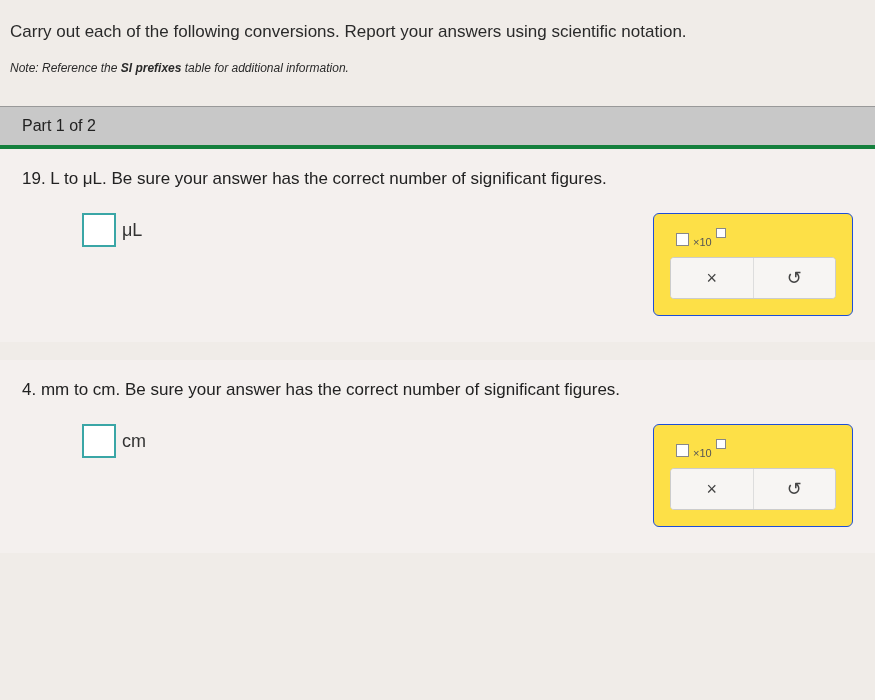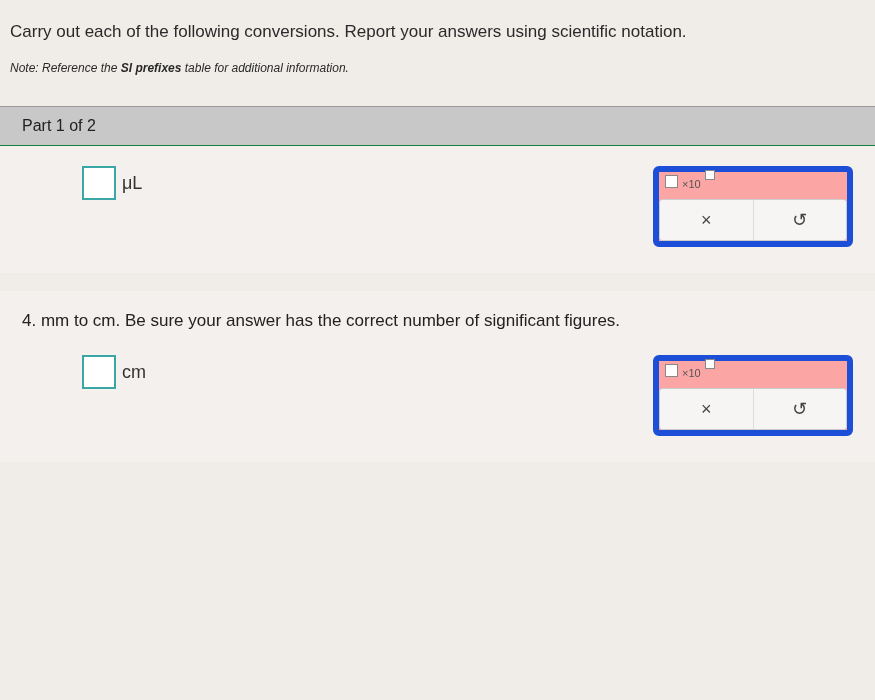--- a/index.html
+++ b/index.html
@@ -27,21 +27,21 @@
     .intro .note .siref {
       font-weight: bold;
       font-style: italic;
     }
     .part {
       margin-top: 18px;
     }
     .part-header {
       background: #c8c8c8;
       border-top: 1px solid #999;
-      border-bottom: 1px solid #15803d;
+      border-bottom: 4px solid #15803d;
       padding: 10px 22px;
       font-size: 16px;
       color: #222;
     }
     .part-body {
       background: #f4f0ee;
       padding: 20px 22px 26px 22px;
     }
     .question {
       font-size: 17px;
@@ -65,25 +65,25 @@
       height: 34px;
       border: 2px solid #3aa6a6;
       background: #fff;
       display: inline-block;
     }
     .unit {
       font-size: 18px;
       color: #333;
     }
     .tool-panel {
-      border: 6px solid #1d4ed8;
-      background: #fca5a5;
+      border: 1px solid #1d4ed8;
+      background: #fde047;
       border-radius: 6px;
       width: 200px;
-      padding: 0;
+      padding: 16px;
       display: flex;
       flex-direction: column;
       gap: 8px;
     }
     .sci-row {
       display: flex;
       align-items: center;
       gap: 4px;
       padding: 2px 6px;
       font-size: 13px;
@@ -140,20 +140,21 @@
 <div class="intro">
   <div>Carry out each of the following conversions. Report your answers using scientific notation.</div>
   <div class="note">
     <span class="notelabel">Note:</span><span> Reference the </span><span class="siref">SI prefixes</span><span> table for additional information.</span>
   </div>
 </div>
 
 <div class="part">
   <div class="part-header">Part 1 of 2</div>
   <div class="part-body">
+    <div class="question">19. L to μL. Be sure your answer has the correct number of significant figures.</div>
     <div class="answer-row">
       <div class="answer-box">
         <span class="input-square"></span>
         <span class="unit">μL</span>
       </div>
       <div class="tool-panel">
         <div class="sci-row">
           <span class="sci-sq"></span>
           <span class="sci-x10">×10</span>
           <span class="sci-sup"><span class="sci-sq sm"></span></span>

